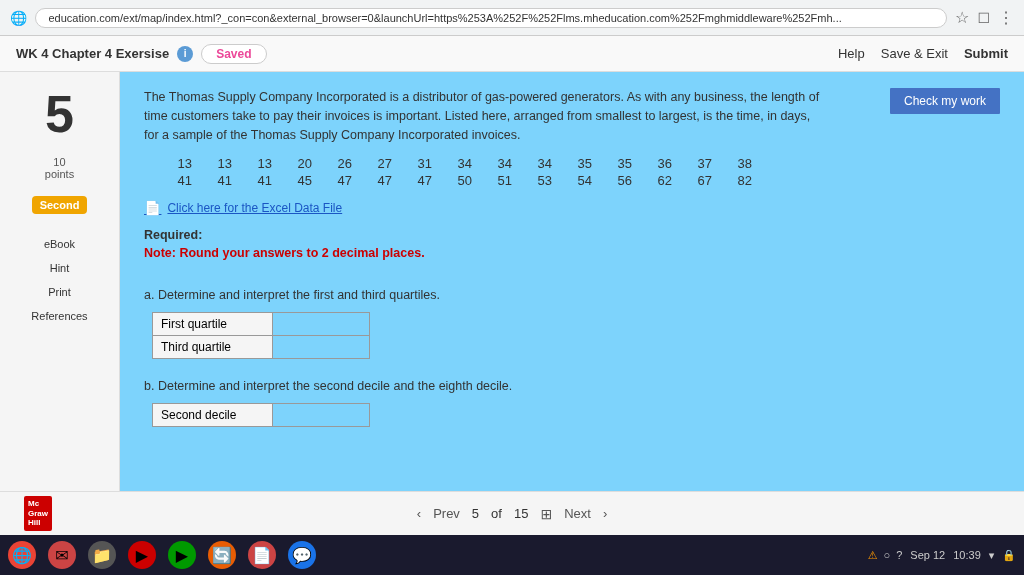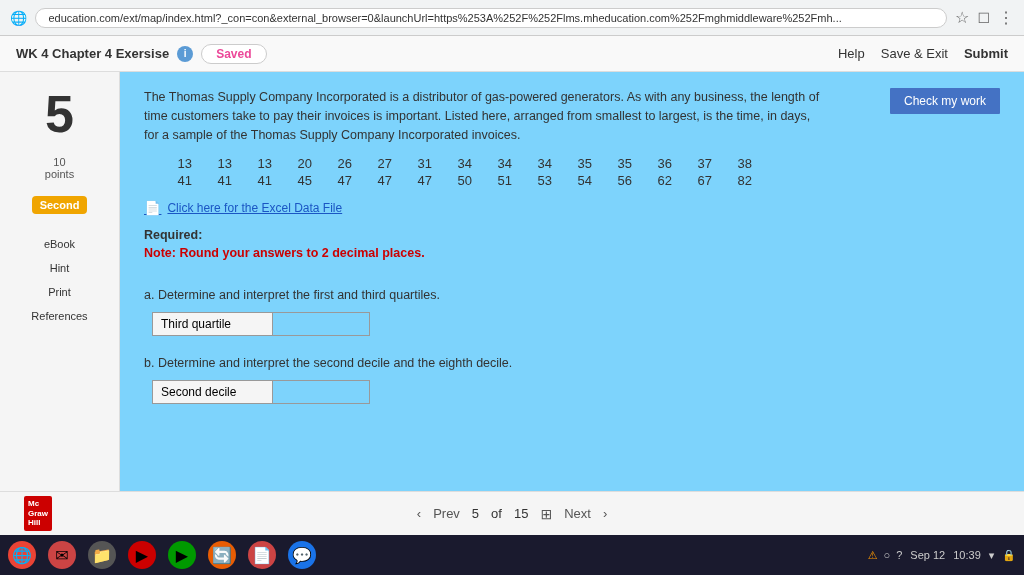--- a/index.html
+++ b/index.html
@@ -447,20 +447,26 @@
       <span>Click here for the Excel Data File</span>
     </div>
 
     <div class="required-label">Required:</div>
     <div class="note-text">Note: Round your answers to 2 decimal places.</div>
 
     <div class="part-label">a. Determine and interpret the first and third quartiles.</div>
 
     <table class="input-table">
       <tbody>
+          <tr>
+        <td>First quartile</td>
+        <td>
+          <input type="text" style="">
+        </td>
+      </tr>
       <tr>
         <td>Third quartile</td>
         <td>
           <input type="text" style="">
         </td>
       </tr>
     </tbody>
       </table>
 
     <div class="part-b-section">

